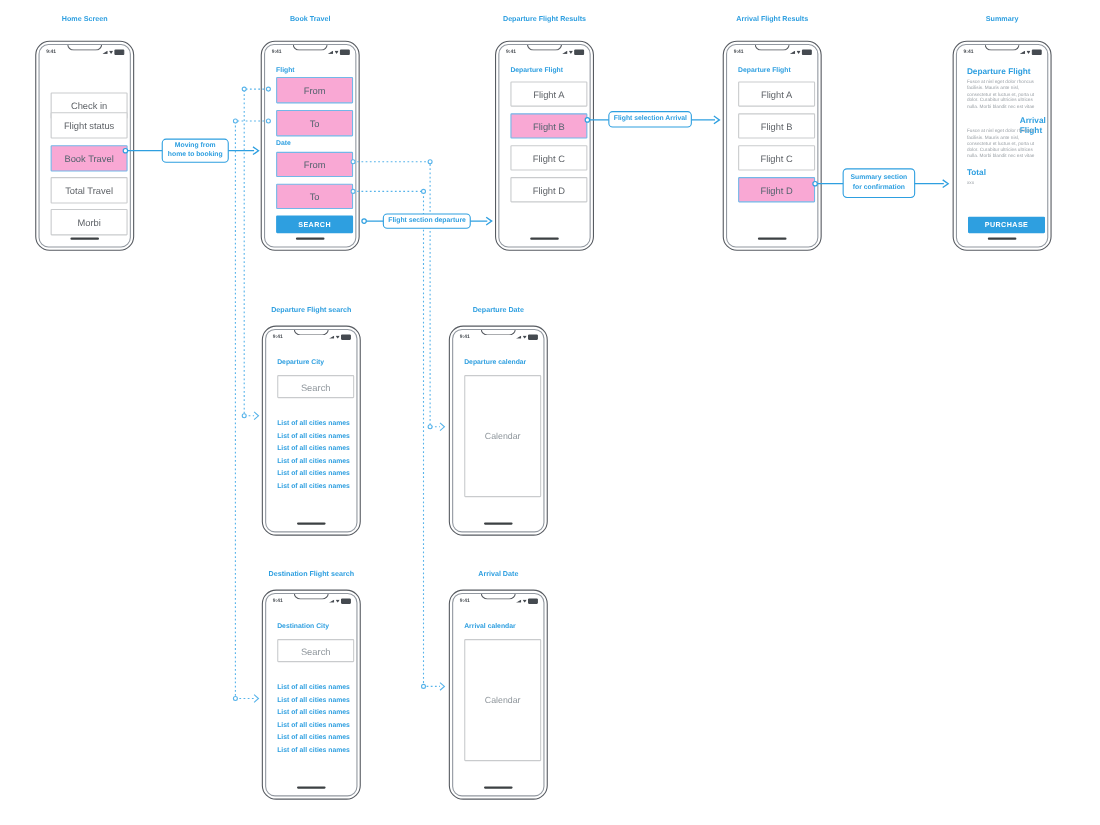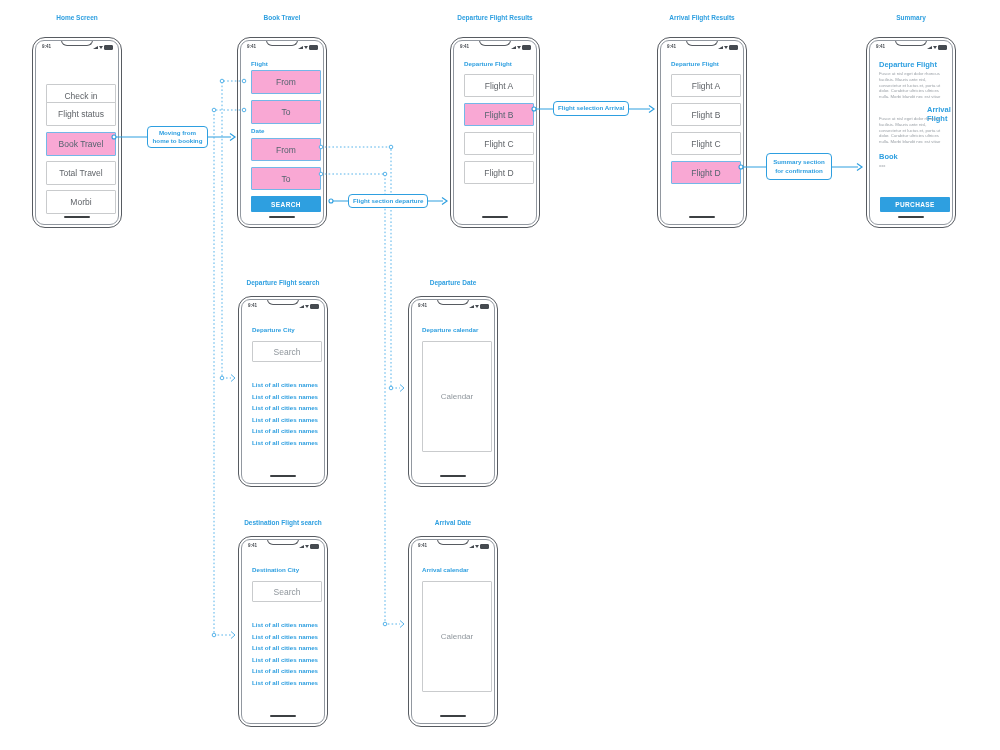--- a/index.html
+++ b/index.html
@@ -202,21 +202,21 @@
       <div class="st-time">9:41</div>
       <div class="st-icons">
         <span class="sig"></span>
         <span class="wifi"></span>
         <span class="batt"></span>
       </div>
       <div class="h-blue" style="top:19px;">Departure Flight</div>
       <div class="tinytxt" style="top:30px;">Fusce at nisl eget dolor rhoncus facilisis. Mauris ante nisl, consectetur et luctus et, porta ut dolor. Curabitur ultricies ultrices nulla. Morbi blandit nec est vitae</div>
       <div class="h-blue" style="top:64px;margin-left:48px;">Arrival Flight</div>
       <div class="tinytxt" style="top:75px;">Fusce at nisl eget dolor rhoncus facilisis. Mauris ante nisl, consectetur et luctus et, porta ut dolor. Curabitur ultricies ultrices nulla. Morbi blandit nec est vitae</div>
-      <div class="h-blue" style="top:111px;">Book</div>
+      <div class="h-blue" style="top:111px;">Total</div>
       <div class="tinytxt" style="top:122px;">xxx</div>
       <div class="fld solidblue" style="top:156px;height:15px;">PURCHASE</div>
       <div class="home-bar"></div>
     </div>
   </div>
 
   <div class="phone" style="left:238px;top:296px;">
     <div class="screen">
       <div class="notch"></div>
       <div class="st-time">9:41</div>

